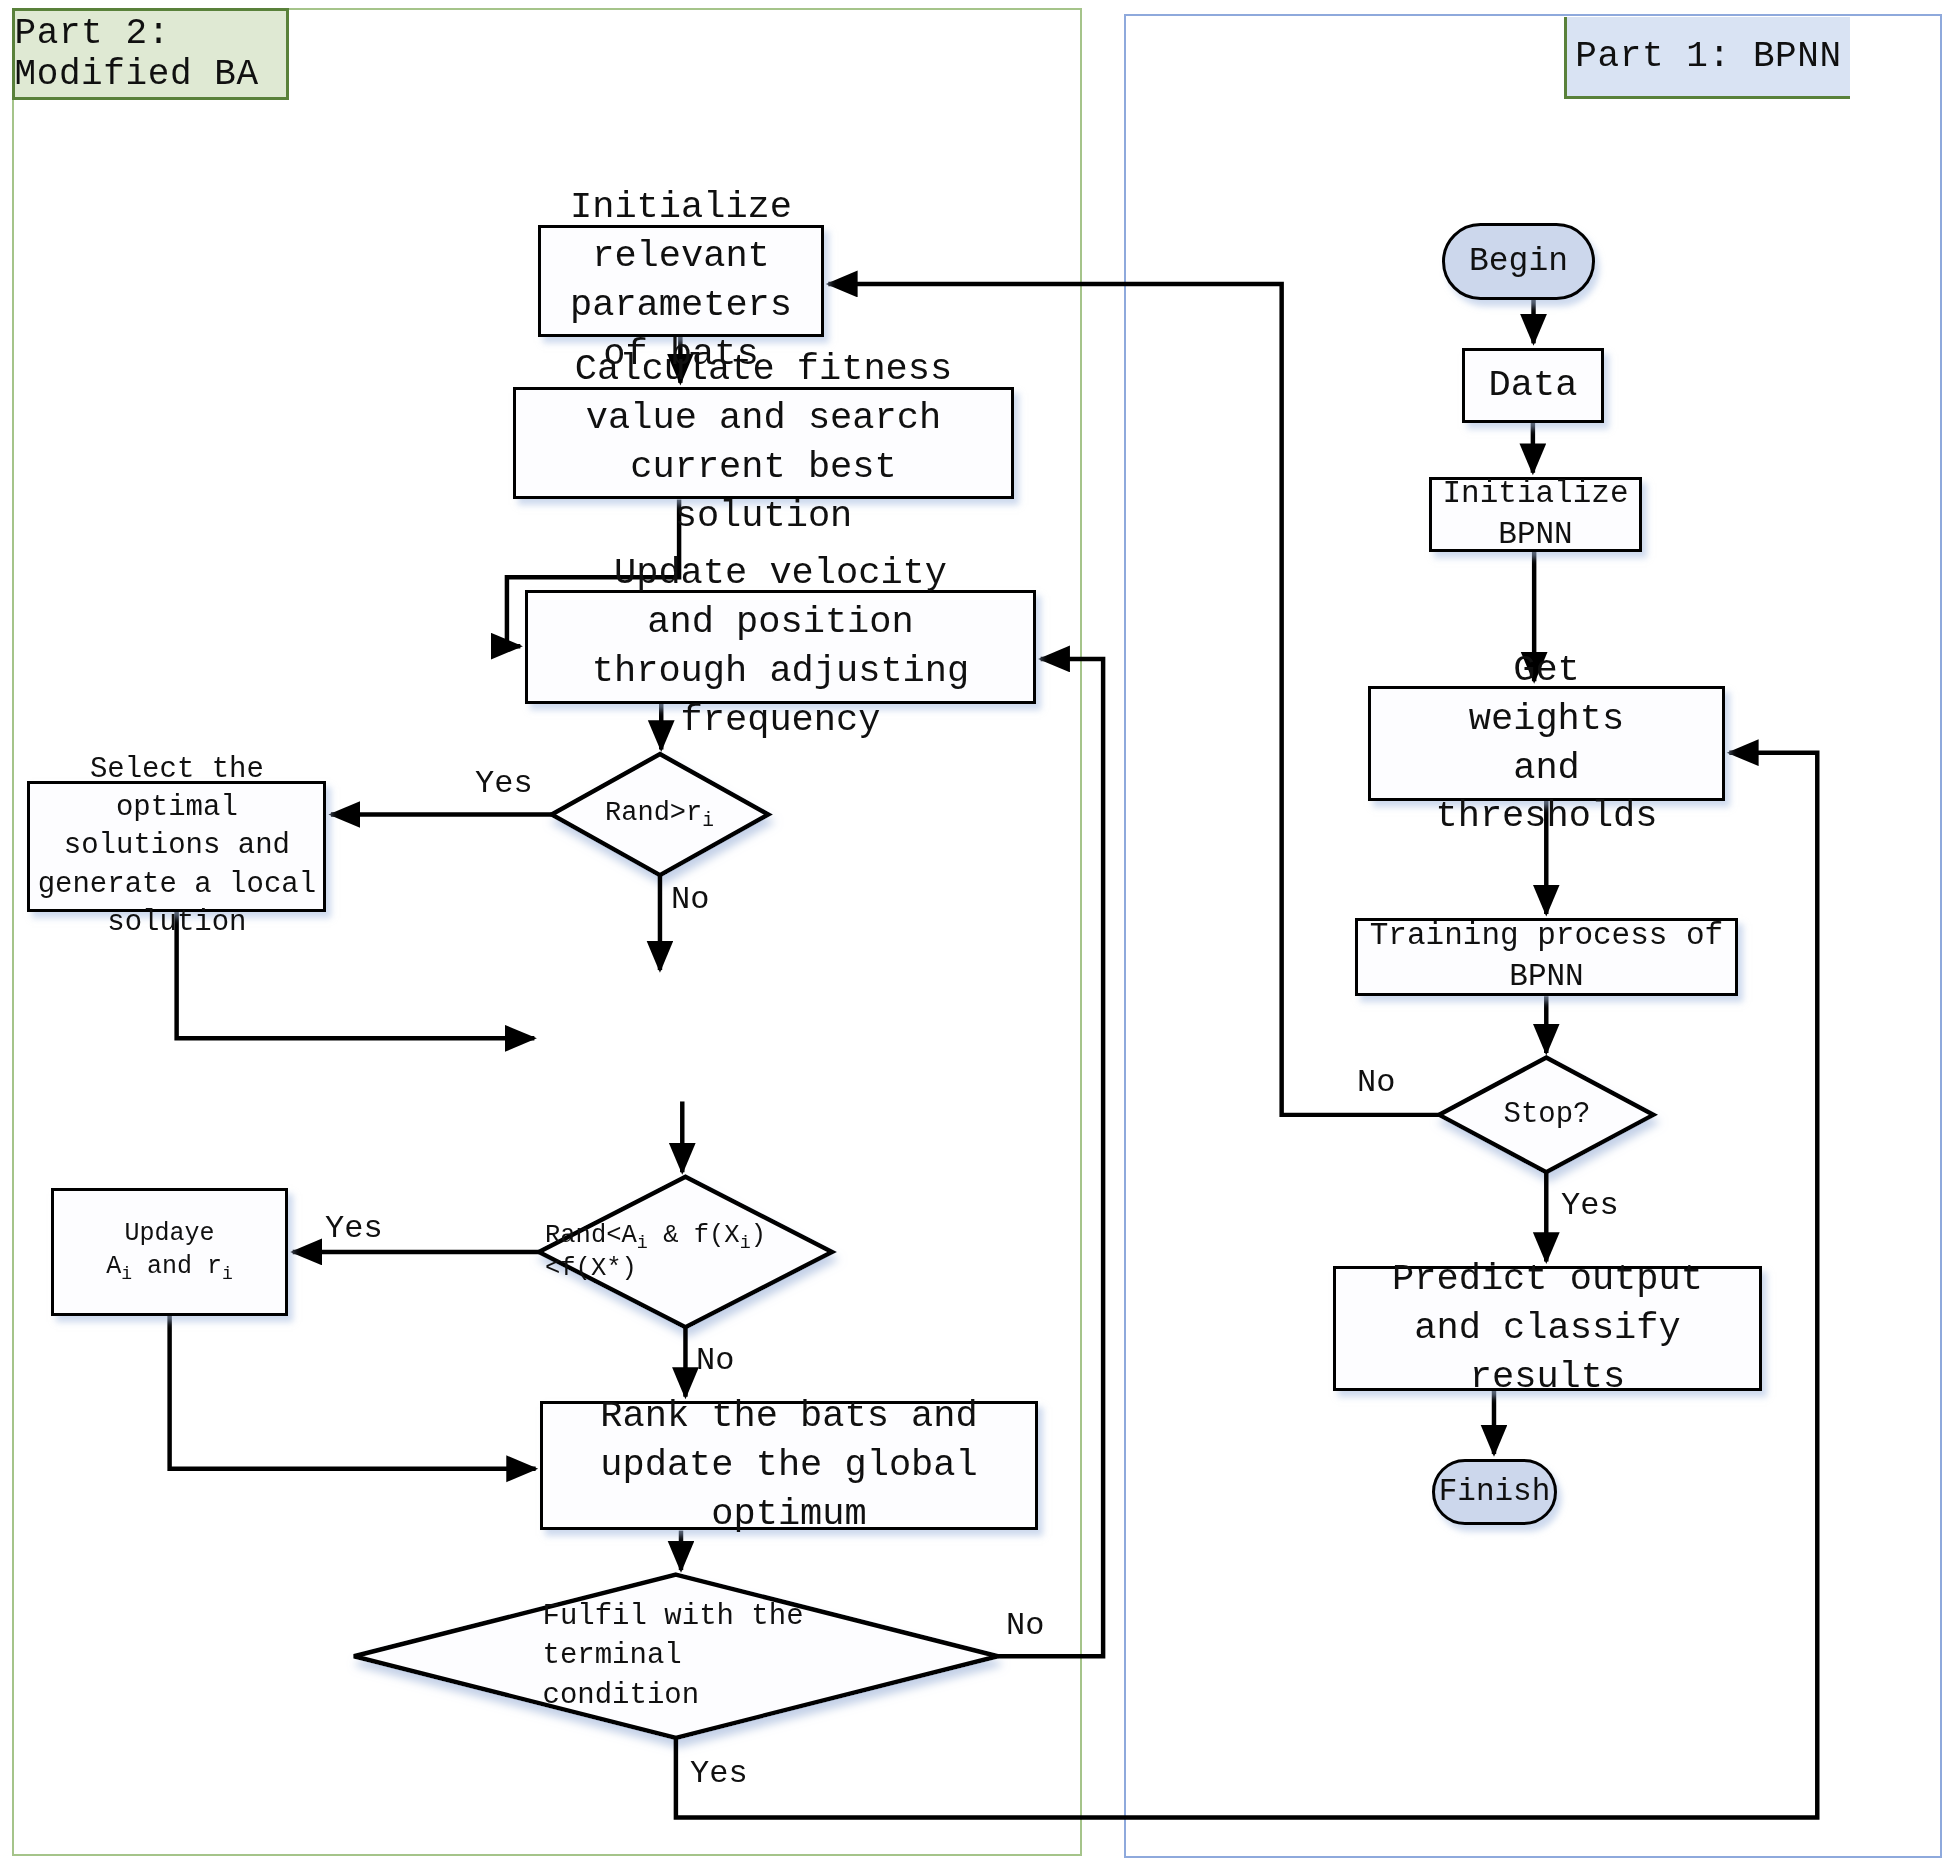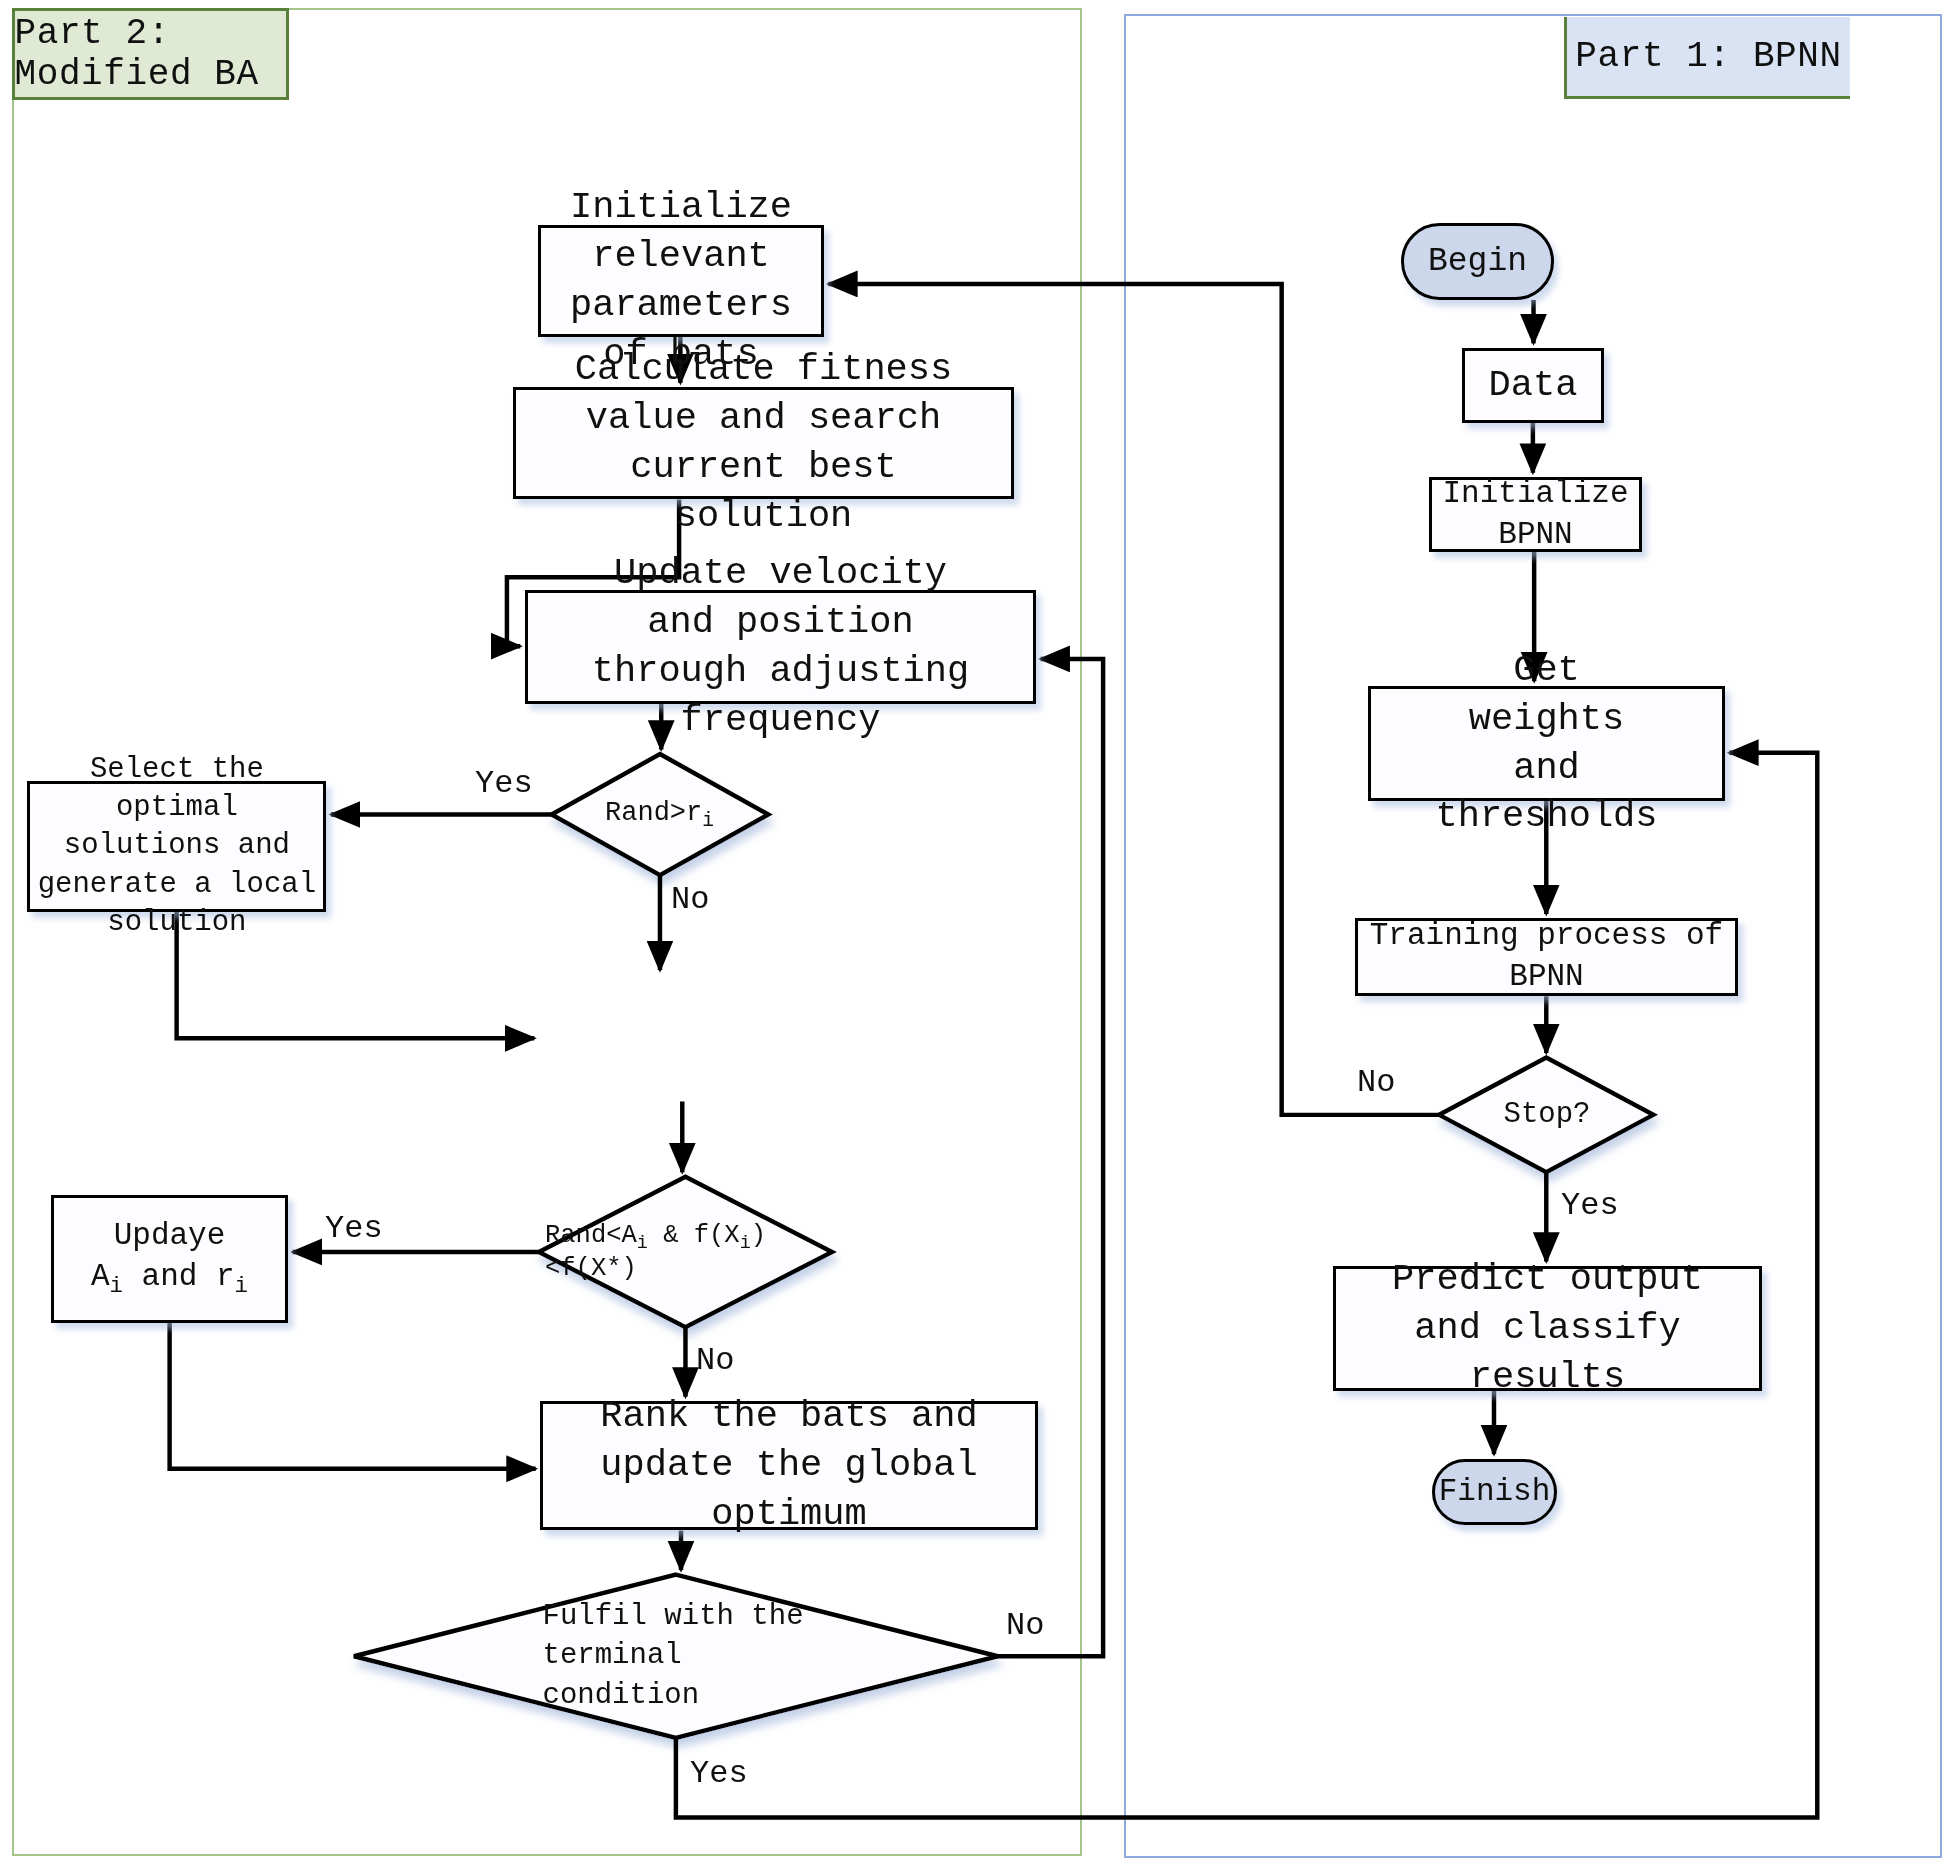--- a/index.html
+++ b/index.html
@@ -85,38 +85,38 @@
   </div>
   <div class="node" style="left:513px;top:387px;width:501px;height:112px;">
     <span style="max-width:421px;">Calculate fitness value and search current best solution</span>
   </div>
   <div class="node" style="left:525px;top:590px;width:511px;height:114px;">
     <span style="max-width:415px;">Update velocity and position through adjusting frequency</span>
   </div>
   <div class="node" style="left:27.4px;top:781px;width:299px;height:131px;font-size:29px;">
     <span style="max-width:288px;">Select the optimal solutions and generate a local solution</span>
   </div>
-  <div class="node" style="left:51px;top:1188px;width:237px;height:128px;font-size:31px;margin-top:7px;">
+  <div class="node" style="left:51px;top:1188px;width:237px;height:128px;font-size:25px;">
     <span><span>Updaye A</span><sub>i</sub><span>&nbsp;and&nbsp;r</span><sub>i</sub></span>
   </div>
   <div class="node" style="left:540px;top:1401px;width:498px;height:129px;">
     <span style="max-width:395px;">Rank the bats and update the global optimum</span>
   </div>
 
   <div class="dtext" style="left:564px;top:783px;width:191px;height:64px;font-size:27px;">
     <span><span>Rand&gt;r</span><sub>i</sub></span>
   </div>
   <div class="dtext" style="left:545px;top:1220px;width:281px;height:64px;font-size:25.5px;">
     <span><span>Rand&lt;A</span><sub>i</sub><span>&nbsp;&amp;&nbsp;f(X</span><sub>i</sub><span>)&lt;f(X*)</span></span>
   </div>
   <div class="dtext" style="left:536px;top:1602px;width:281px;height:108px;font-size:29px;line-height:1.35;">
     <span style="max-width:268px;">Fulfil with the terminal condition</span>
   </div>
 
-  <div class="node stadium" style="left:1401px;top:223px;width:153px;height:77px;align-items:center;">
+  <div class="node stadium" style="left:1442px;top:223px;width:153px;height:77px;align-items:center;">
     <span>Begin</span>
   </div>
   <div class="node" style="left:1462px;top:348px;width:142px;height:75px;">
     <span>Data</span>
   </div>
   <div class="node" style="left:1429px;top:477px;width:213px;height:75px;font-size:31px;">
     <span>Initialize BPNN</span>
   </div>
   <div class="node" style="left:1368px;top:686px;width:357px;height:115px;">
     <span style="max-width:230px;">Get weights and thresholds</span>

